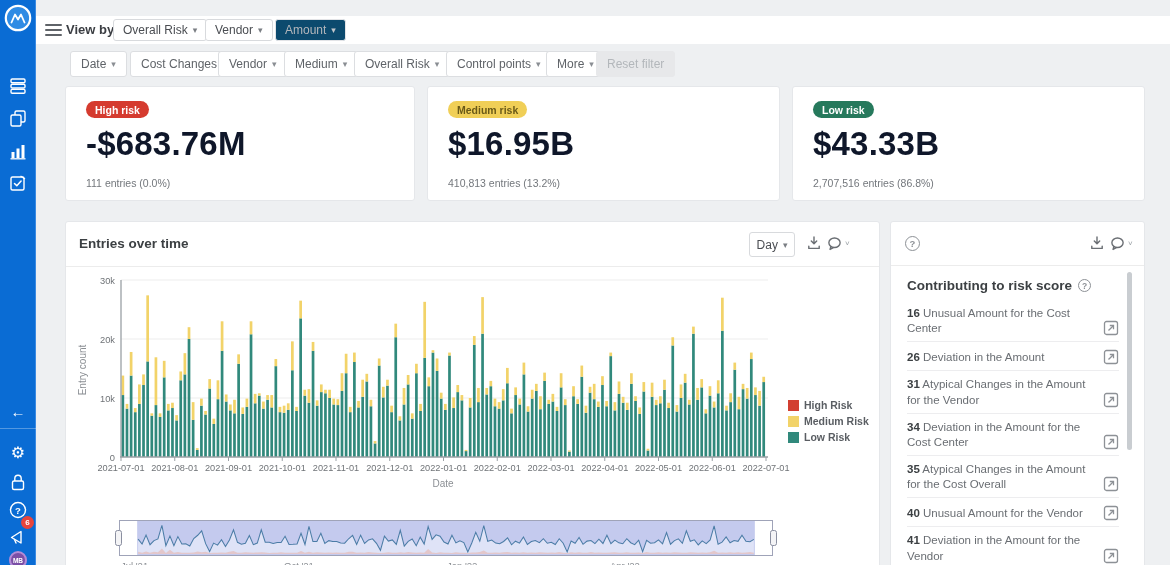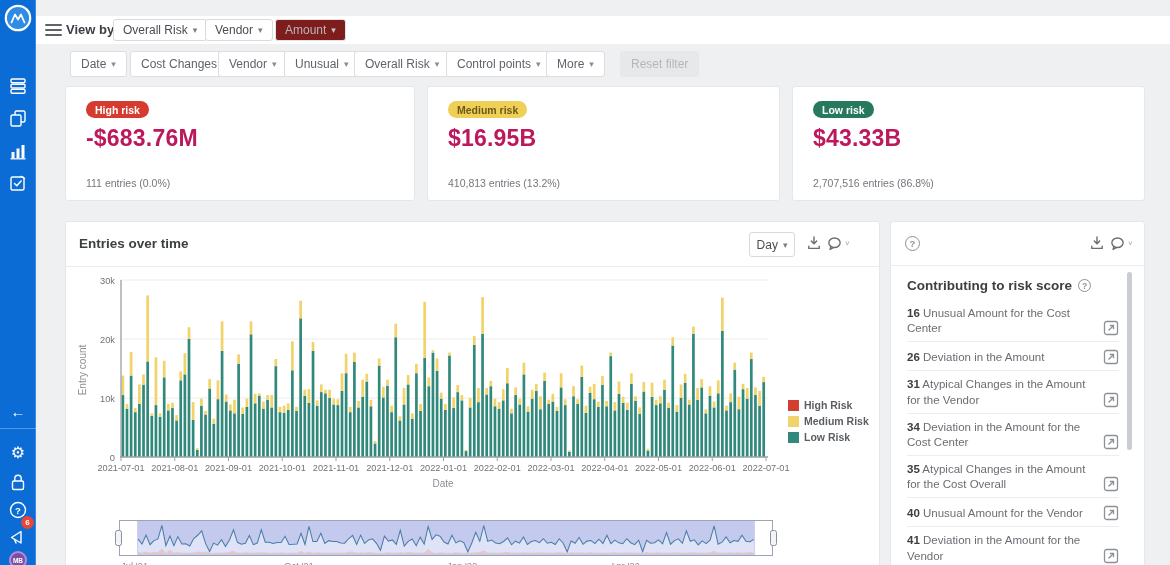--- a/index.html
+++ b/index.html
@@ -16,32 +16,32 @@
   .avatar-circle { width:18px; height:18px; border-radius:50%; background:#7b4fa6; border:2px solid #b48bd6; color:#fff; font-size:6.5px; font-weight:bold; display:flex; align-items:center; justify-content:center; }
 
   
   .main { position:absolute; left:36px; top:0; width:1134px; height:565px;margin-top:16px; }
   .topbar { position:absolute; left:0; top:0; width:1134px; height:28px; background:#fff; }
   .hamburger { position:absolute; left:9px; top:8px; width:17px; height:12px; display:flex; flex-direction:column; justify-content:space-between; cursor:pointer; }
   .hamburger i { display:block; height:2px; background:#5f6368; border-radius:1px; }
   .viewby { position:absolute; left:30px; top:0; height:28px; line-height:28px; font-size:13px; font-weight:bold; color:#3b3e43; }
   .dd { position:absolute; top:3px; height:22px; background:#fff; border:1px solid #d8dadd; border-radius:3px; font-size:12px; color:#4a4d52; display:flex; align-items:center; justify-content:center; gap:5px; cursor:pointer; padding:0 9px; white-space:nowrap; }
   .dd .caret { font-size:9px; color:#7a7e83; }
-  .dd.disabled { background:#7f1d1d; color:#b3b6bb; border-color:#e3e4e7; cursor:default; }
+  .dd.disabled { background:#0c4a6e; color:#b3b6bb; border-color:#e3e4e7; cursor:default; }
   .dd.disabled .caret { color:#c3c6cb; }
 
   .filterbar { position:absolute; left:0; top:35px; width:1134px; height:28px; }
   .fbtn { position:absolute; top:0; height:26px; background:#fff; border:1px solid #dcdee1; border-radius:3px; font-size:12px; color:#5f6368; display:flex; align-items:center; justify-content:center; gap:5px; padding:0 10px; cursor:pointer; white-space:nowrap; }
   .fbtn .caret { font-size:9px; color:#8a8e93; }
   .fbtn.reset { background:#e7e8ea; border-color:#e7e8ea; color:#b3b7bb; }
 
   
   .kpi-card { position:absolute; top:70px; height:115px; background:#fff; border:1px solid #e5e7ea; border-radius:3px; }
   .kpi-badge { position:absolute; left:20px; top:14px; height:17px; border-radius:9px; padding:0 9px; font-size:10.5px; font-weight:bold; display:flex; align-items:center; }
-  .kpi-value { position:absolute; left:20px; top:38px; font-size:23px; font-weight:bold; color:#be185d; letter-spacing:.2px; }
+  .kpi-value { position:absolute; left:20px; top:38px; font-size:33px; font-weight:bold; color:#0f172a; letter-spacing:.2px; }
   .kpi-entries { position:absolute; left:20px; top:90px; font-size:10.5px; color:#73777c; }
 
   
   .chart-card { position:absolute; left:29px; top:205px; width:815px; height:352px; background:#fff; border:1px solid #e5e7ea; border-radius:3px; }
   .chart-header { position:absolute; left:0; top:0; width:100%; height:45px; border-bottom:1px solid #ececec; }
   .chart-title { position:absolute; left:13px; top:14px; font-size:13.5px; font-weight:bold; color:#3c4043; }
   .day-btn { position:absolute; left:683px; top:10px; width:46px; height:25px; }
   .icon-btn { position:absolute; top:13px; width:18px; height:18px; cursor:pointer; color:#6a6e73; }
   .chev-small { position:absolute; top:17px; font-size:8px; color:#9aa0a5; cursor:pointer; }
   #plot { position:absolute; left:8px; top:50px; }
@@ -172,36 +172,36 @@
         </div>
       <div class="fbtn" style="left:94px;">
           <span>Cost Changes</span>
           <span class="caret">▾</span>
         </div>
       <div class="fbtn" style="left:182px;">
           <span>Vendor</span>
           <span class="caret">▾</span>
         </div>
       <div class="fbtn" style="left:248px;">
-          <span>Unusual</span>
+          <span>Medium</span>
           <span class="caret">▾</span>
         </div>
       <div class="fbtn" style="left:318px;">
           <span>Overall Risk</span>
           <span class="caret">▾</span>
         </div>
       <div class="fbtn" style="left:410px;">
           <span>Control points</span>
           <span class="caret">▾</span>
         </div>
       <div class="fbtn" style="left:510px;">
           <span>More</span>
           <span class="caret">▾</span>
         </div>
-      <div class="fbtn reset" style="left:584px;">
+      <div class="fbtn reset" style="left:560px;">
           <span>Reset filter</span>
         </div>
     </div>
 
     <div class="kpi-card" style="left:29px; width:350px;">
       <span class="kpi-badge" style="background: rgb(213, 59, 47); color: rgb(255, 255, 255);">High risk</span>
       <div class="kpi-value">-$683.76M</div>
       <div class="kpi-entries">111 entries (0.0%)</div>
     </div>
     <div class="kpi-card" style="left:391px; width:353px;">

